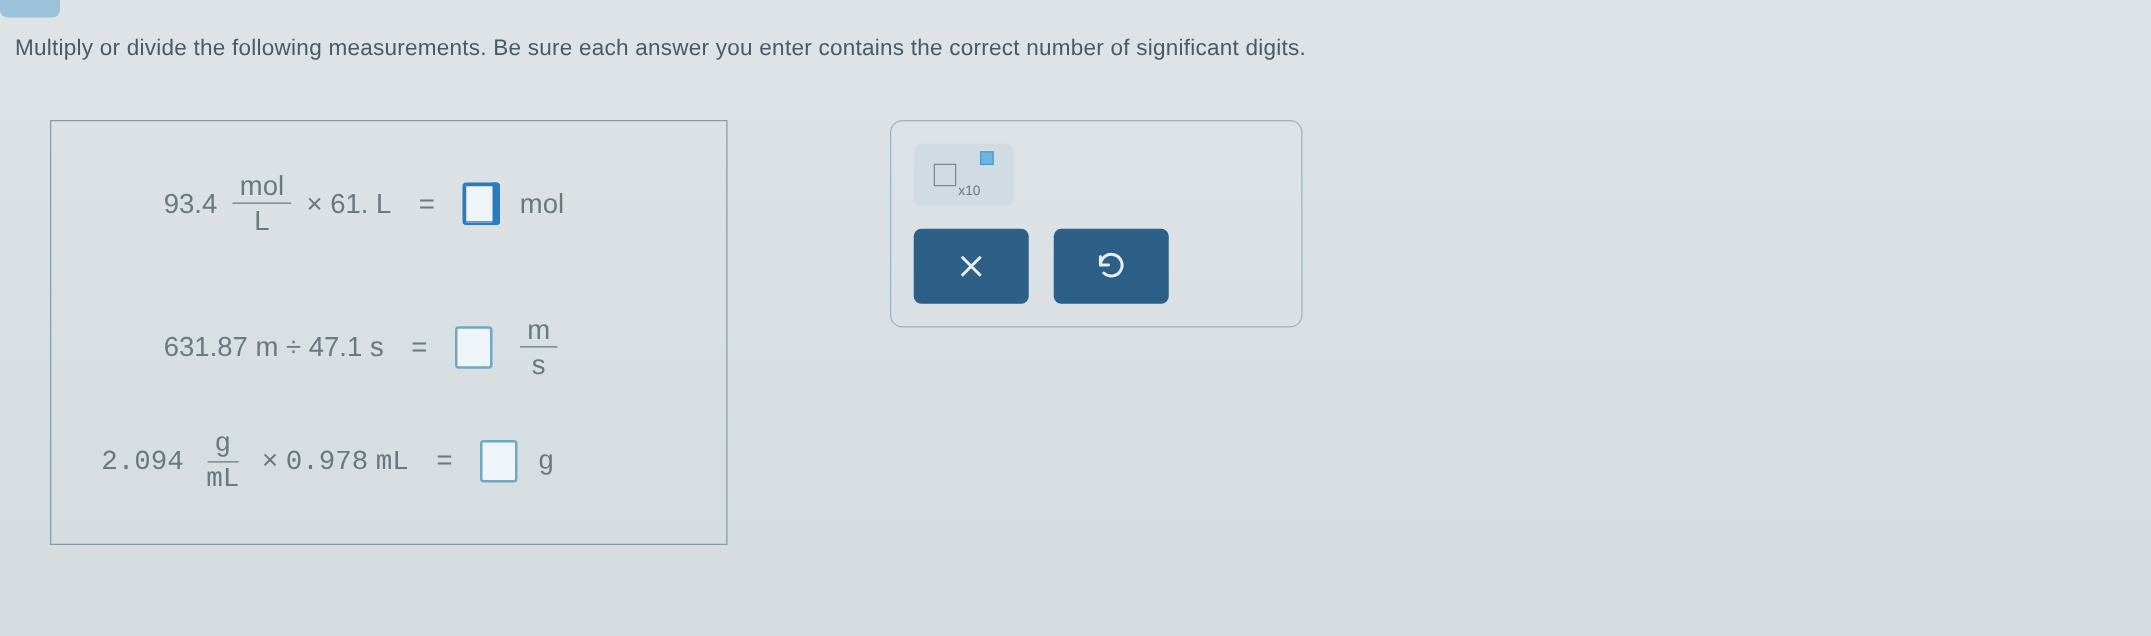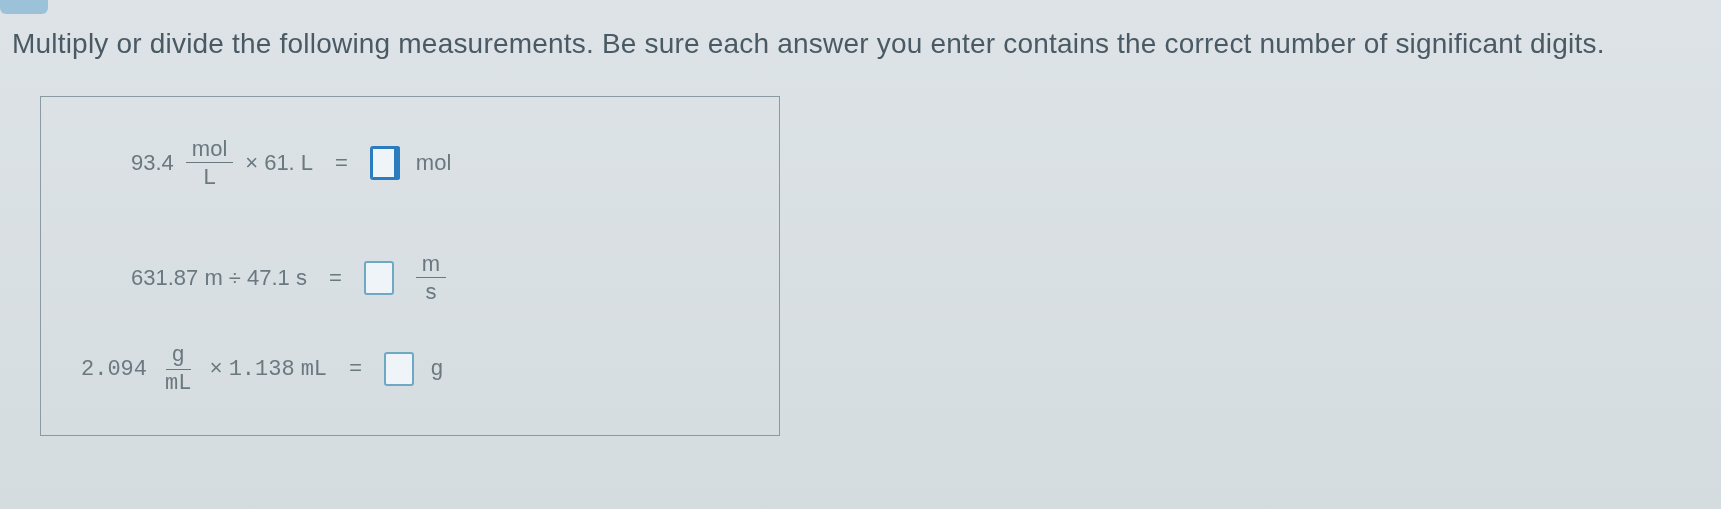--- a/index.html
+++ b/index.html
@@ -14,34 +14,34 @@
   .top-tab {
     position: absolute;
     top: 0; left: 0;
     width: 48px; height: 14px;
     background: #9cc2d9;
     border-radius: 0 0 6px 6px;
   }
   .instructions {
     position: absolute;
     top: 28px; left: 12px;
-    font-size: 28px;
+    font-size: 18px;
     font-weight: 400;
     letter-spacing: 0.2px;
   }
   .work-row {
     position: absolute;
     top: 96px; left: 40px;
     display: flex;
     gap: 130px;
     align-items: flex-start;
   }
   .problem-panel {
     border: 1px solid #8a9aa3;
-    width: 740px;
+    width: 542px;
     height: 340px;
     padding: 20px 30px;
     display: flex;
     flex-direction: column;
     justify-content: space-around;
     background: rgba(255,255,255,0.02);
   }
   .eqline {
     display: flex;
     align-items: center;
@@ -166,24 +166,44 @@
     </div>
 
     <div class="eqline" style="padding-left:10px;font-family:Liberation Mono, monospace;">
       <div class="lhs">
         <span>2.094</span>
         <span class="frac">
           <span class="num">g</span>
           <span class="den">mL</span>
         </span>
         <span>×</span>
-        <span>1.138</span>
+        <span>0.978</span>
         <span>mL</span>
       </div>
       <span class="eq">=</span>
       <span class="answer-box"></span>
       <span>g</span>
     </div>
 
   </div>
 
+  <div class="tool-panel">
+    <div class="sci-btn">
+      <span class="base-box"></span>
+      <span class="sub">x10</span>
+      <span class="exp-box"></span>
+    </div>
+    <div class="btn-row">
+      <div class="sq-btn" title="clear">
+        <svg viewBox="0 0 24 24">
+            <path d="M5 5 L19 19 M19 5 L5 19"></path>
+          </svg>
+      </div>
+      <div class="sq-btn" title="undo">
+        <svg viewBox="0 0 24 24">
+            <path d="M4 11 A8 8 0 1 1 6.5 17" stroke-linecap="round"></path>
+            <path d="M4 5 L4 11 L10 11" stroke-linecap="round" stroke-linejoin="round"></path>
+          </svg>
+      </div>
+    </div>
+  </div>
 
 </div>
 
 </body></html>

